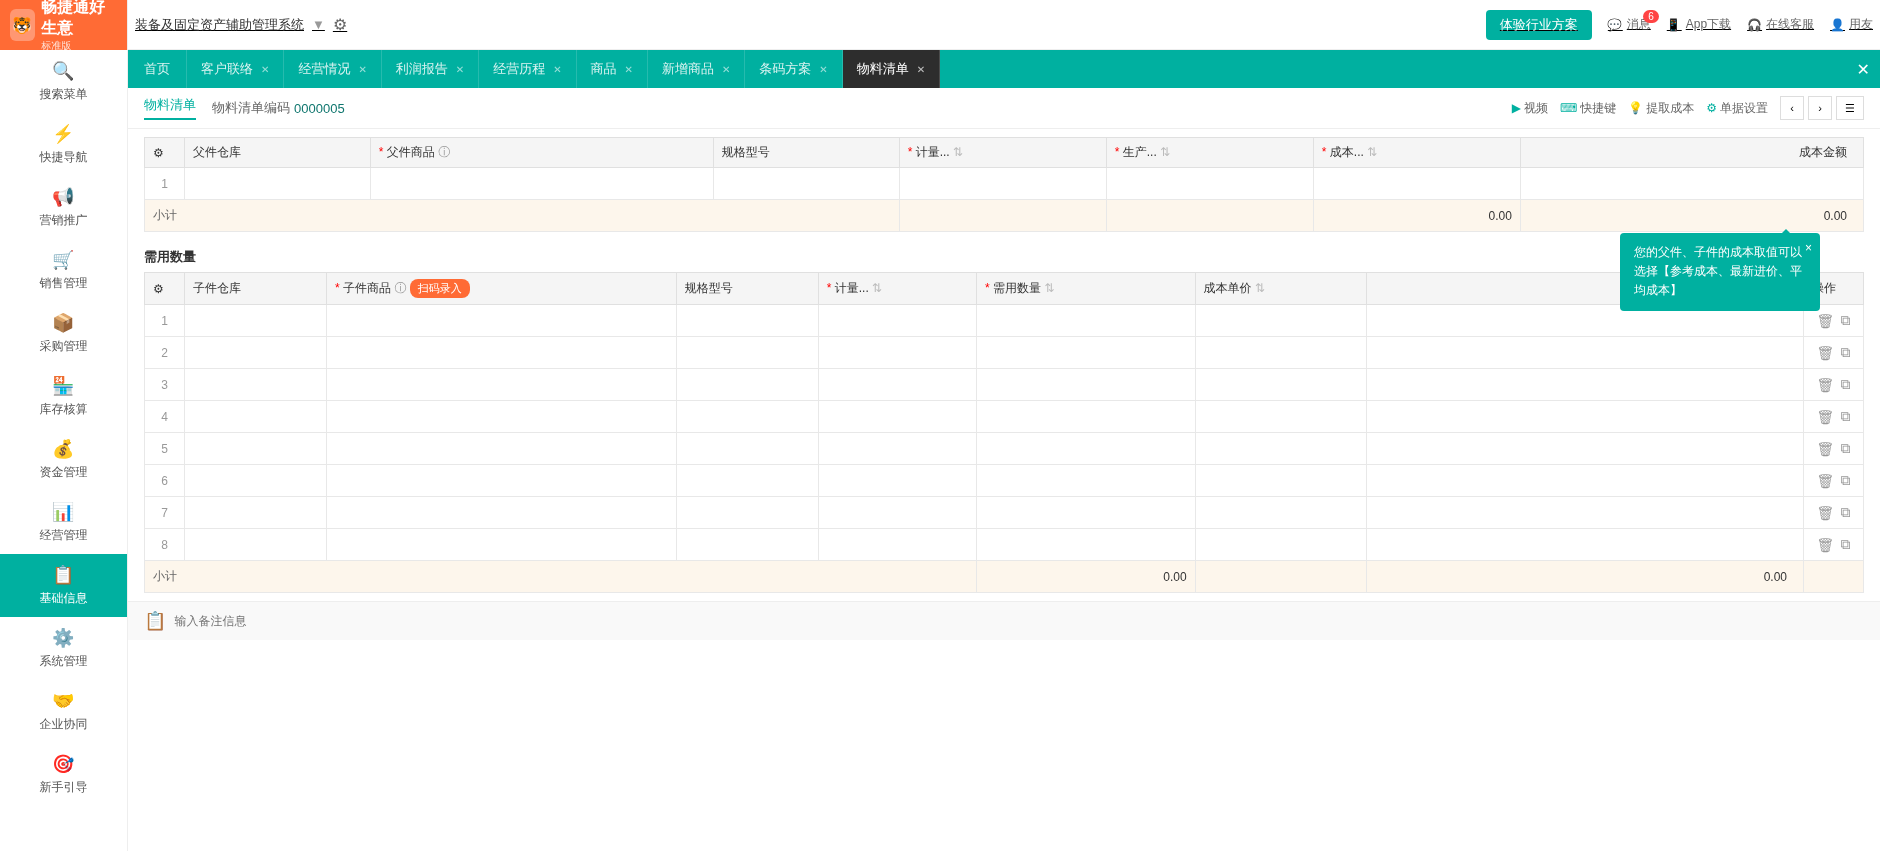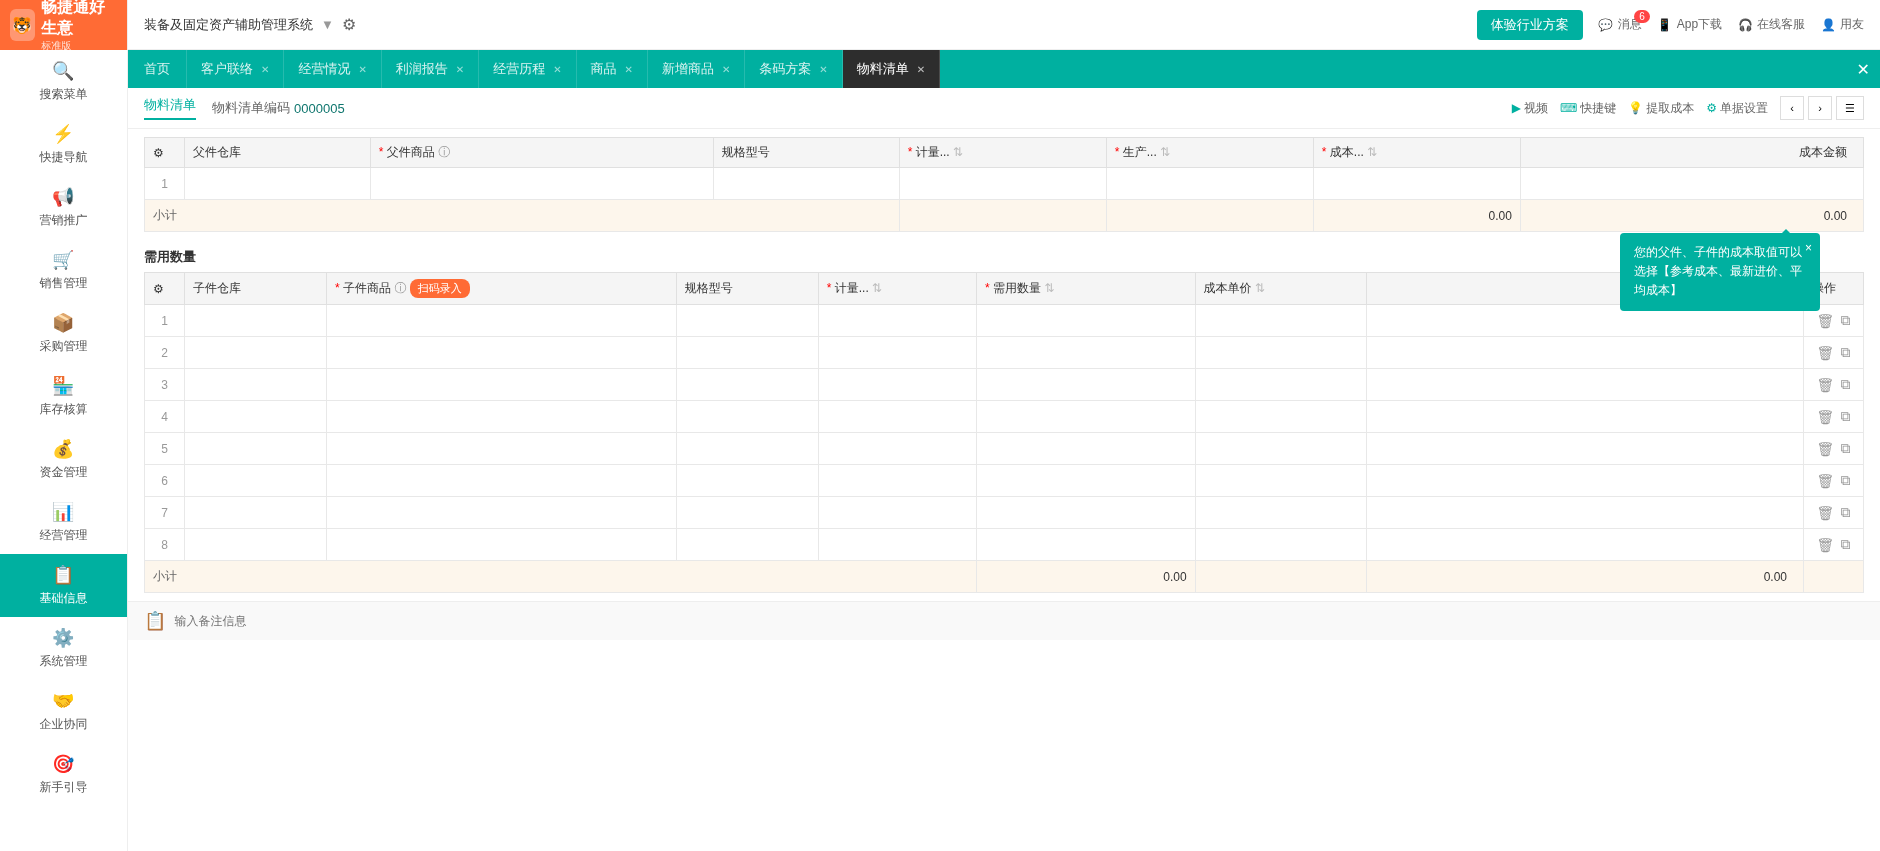--- a/index.html
+++ b/index.html
@@ -12,21 +12,21 @@
     .sidebar-logo-text { font-size: 16px; font-weight: bold; line-height: 1.3; }
     .sidebar-logo-sub { font-size: 10px; opacity: 0.8; }
     .sidebar-item { display: flex; flex-direction: column; align-items: center; padding: 10px 4px; cursor: pointer; color: #555; gap: 4px; font-size: 12px; }
     .sidebar-item.active { background: #00b0a0; color: #fff; }
     .sidebar-item .icon { font-size: 18px; }
 
     
     .main { flex: 1; display: flex; flex-direction: column; overflow: hidden; }
 
     
-    .top-header { height: 50px; background: #fff; display: flex; align-items: center; justify-content: space-between; padding: 0 16px; border-bottom: 1px solid #eee; }
+    .top-header { height: 50px; background: #fff; display: flex; align-items: center; justify-content: space-between; padding: 0 7px; border-bottom: 1px solid #eee; text-decoration: underline; }
     .top-header-left { display: flex; align-items: center; gap: 8px; font-size: 13px; color: #333; }
     .top-header-right { display: flex; align-items: center; gap: 16px; font-size: 12px; color: #666; }
     .experience-btn { background: #00b0a0; color: #fff; border: none; padding: 6px 14px; border-radius: 4px; cursor: pointer; font-size: 13px; text-align: right; }
     .badge { background: #ff4444; color: #fff; border-radius: 8px; font-size: 10px; padding: 1px 5px; position: absolute; top: -6px; right: -8px; }
     .header-action { display: flex; align-items: center; gap: 4px; cursor: pointer; position: relative; }
 
     
     .nav-tabs { background: #00b0a0; display: flex; align-items: center; height: 38px; overflow: hidden; }
     .nav-tab { padding: 0 14px; height: 42px; display: flex; align-items: center; gap: 4px; color: rgba(255,255,255,0.85); cursor: pointer; font-size: 13px; white-space: nowrap; border-right: 1px solid rgba(255,255,255,0.15); }
     .nav-tab.active { background: #2d2d2d; color: #fff; }

